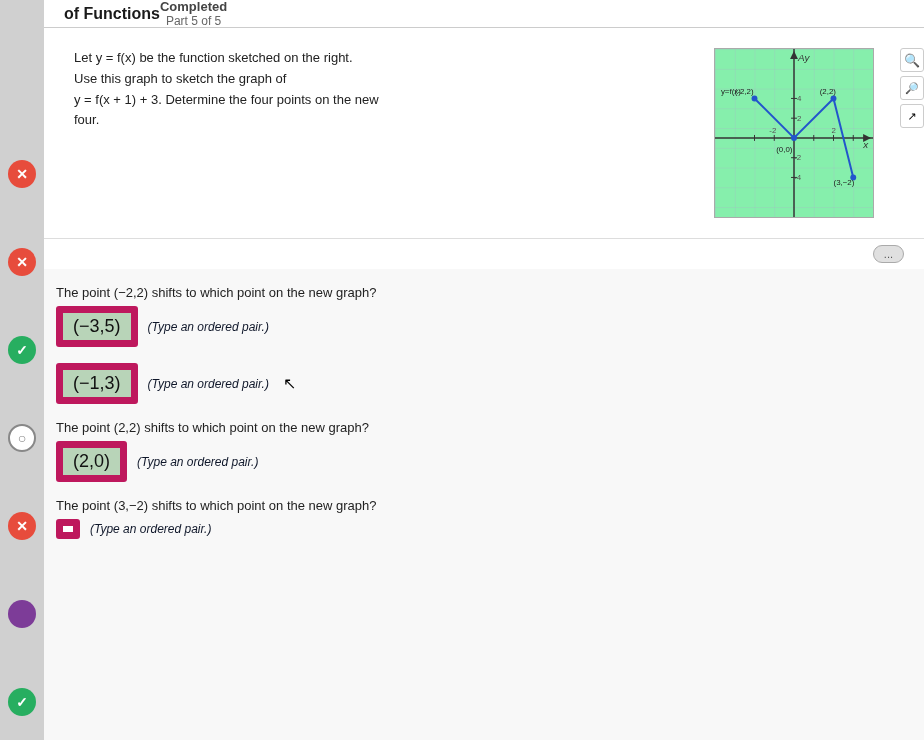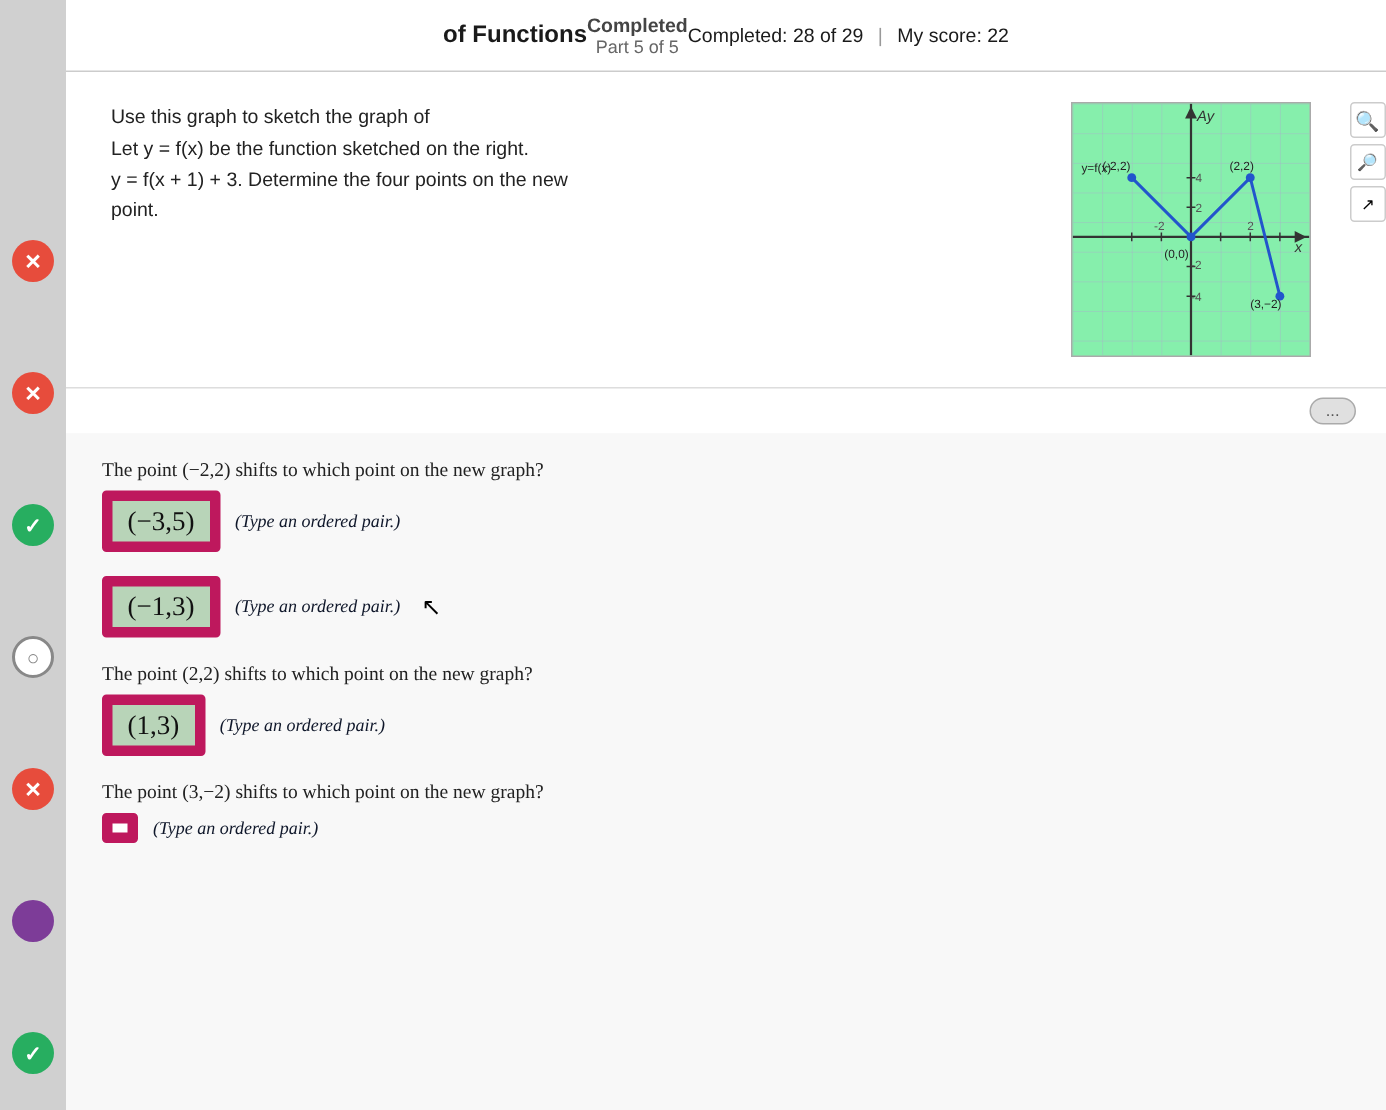--- a/index.html
+++ b/index.html
@@ -56,24 +56,24 @@
       flex: 1;
       display: flex;
       flex-direction: column;
     }
 
     
     .header {
       background: #ffffff;
       display: flex;
       align-items: center;
-      justify-content: center;
+      justify-content: flex-start;
       padding: 6px 20px;
       border-bottom: 1px solid #ccc;
-      height: 48px;
+      height: 28px;
     }
 
     .header-title {
       font-size: 16px;
       font-weight: bold;
       color: #1a1a1a;
     }
 
     .header-question {
       font-size: 13px;
@@ -179,23 +179,22 @@
       border-radius: 10px;
       padding: 2px 10px;
       font-size: 11px;
       cursor: pointer;
       color: #555;
     }
 
     
     .answers-section {
       background: #f8f8f8;
-      padding: 16px 24px;
+      padding: 16px 12px;
       flex: 1;
-      font-family: Liberation Serif, serif;
     }
 
     .answer-row {
       margin-bottom: 16px;
     }
 
     .answer-question {
       font-size: 13px;
       color: #222;
       margin-bottom: 6px;
@@ -252,35 +251,30 @@
 </div>
 
 <div class="main">
 
   <div class="header">
     <div class="header-title">of Functions</div>
     <div class="header-question">
       <div style="font-weight:bold; font-size:13px;">Completed</div>
       <div class="part">Part 5 of 5</div>
     </div>
-    <div class="header-status">
-      <span>Completed: 28 of 29</span>
-      <span class="header-separator">|</span>
-      <span>My score: 22</span>
-    </div>
   </div>
 
   <div class="content">
 
     <div class="problem-section">
       <div class="problem-text">
+        <div>Let y = f(x) be the function sketched on the right.</div>
         <div>Use this graph to sketch the graph of</div>
-        <div>Let y = f(x) be the function sketched on the right.</div>
         <div>y = f(x + 1) + 3. Determine the four points on the new</div>
-        <div>point.</div>
+        <div>four.</div>
       </div>
 
       <div class="graph-container">
         <div class="graph-box">
           <svg viewBox="0 0 160 170">
 
             <defs>
               <pattern id="grid" width="20" height="20" patternUnits="userSpaceOnUse">
                 <path d="M 20 0 L 0 0 0 20" fill="none" stroke="#aac" stroke-width="0.5"></path>
               </pattern>
@@ -355,21 +349,21 @@
         <div class="answer-input-row">
           <div class="answer-box">(−1,3)</div>
           <span class="answer-hint">(Type an ordered pair.)</span>
           <span class="cursor-arrow">↖</span>
         </div>
       </div>
 
       <div class="answer-row">
         <div class="answer-question">The point (2,2) shifts to which point on the new graph?</div>
         <div class="answer-input-row">
-          <div class="answer-box">(1,3)</div>
+          <div class="answer-box">(2,0)</div>
           <span class="answer-hint">(Type an ordered pair.)</span>
         </div>
       </div>
 
       <div class="answer-row">
         <div class="answer-question">The point (3,−2) shifts to which point on the new graph?</div>
         <div class="answer-input-row">
           <div class="answer-box empty"></div>
           <span class="answer-hint">(Type an ordered pair.)</span>
         </div>

